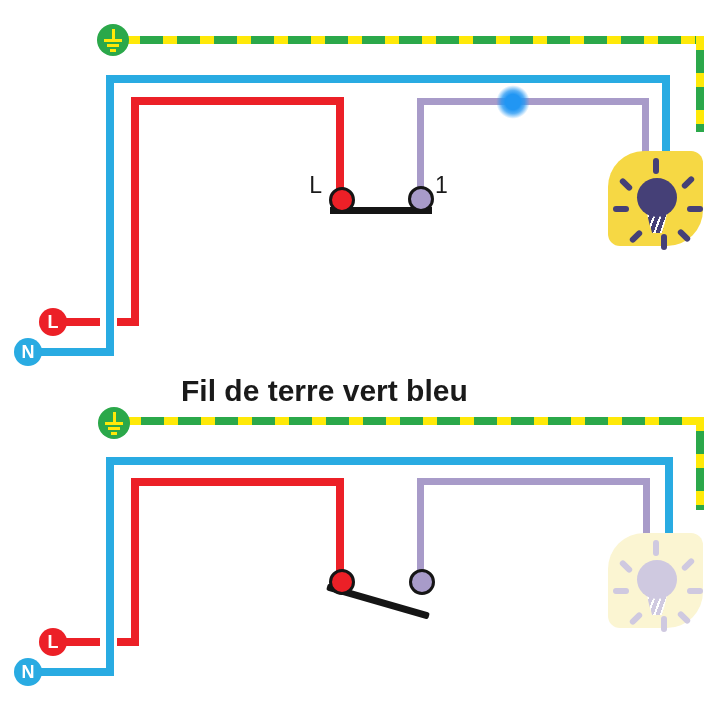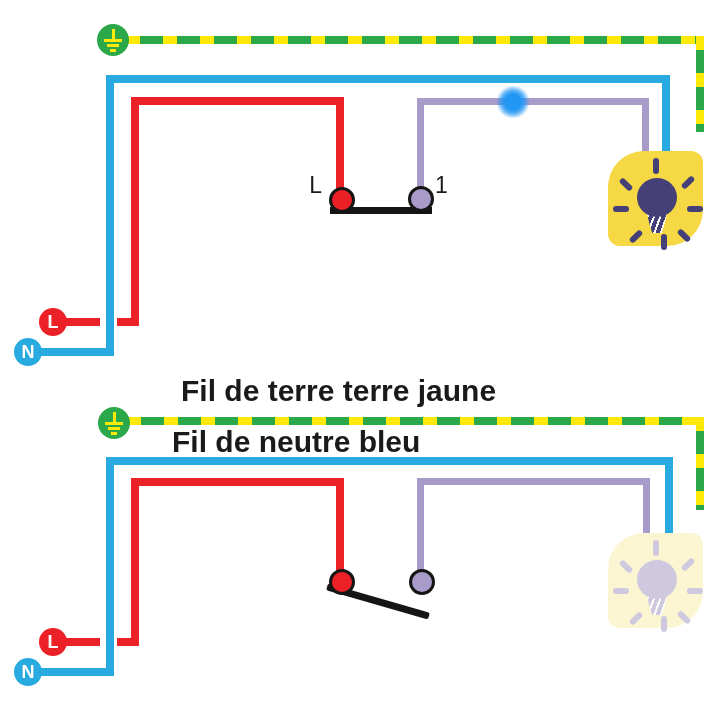--- a/index.html
+++ b/index.html
@@ -108,22 +108,21 @@
       <div class="ray h ray-w"></div>
       <div class="ray d ray-nw"></div>
       <div class="base"></div>
       <div class="globe"></div>
     </div>
 
     <div class="badge red-b" style="left:39px;top:308px;">L</div>
     <div class="badge blue-b" style="left:14px;top:338px;">N</div>
   </div>
 
-  <div class="caption" style="left:181px;top:374px;">Fil de terre terre jaune</div>
-  <div class="caption" style="left:172px;top:425px;">Fil de neutre bleu</div>
+  <div class="caption" style="left:181px;top:374px;">Fil de terre vert bleu</div>
 
   <div>
 
     <div class="seg earth-h" style="left:127px;top:417px;width:577px;height:8px;"></div>
     <div class="seg earth-v" style="left:696px;top:417px;width:8px;height:93px;"></div>
     <div class="ground" style="left:98px;top:407px;">
       <i style="left:15px;top:5px;width:3px;height:10px;"></i>
       <i style="left:7px;top:15px;width:18px;height:3px;"></i>
       <i style="left:10px;top:20px;width:12px;height:3px;"></i>
       <i style="left:13px;top:25px;width:6px;height:3px;"></i>

